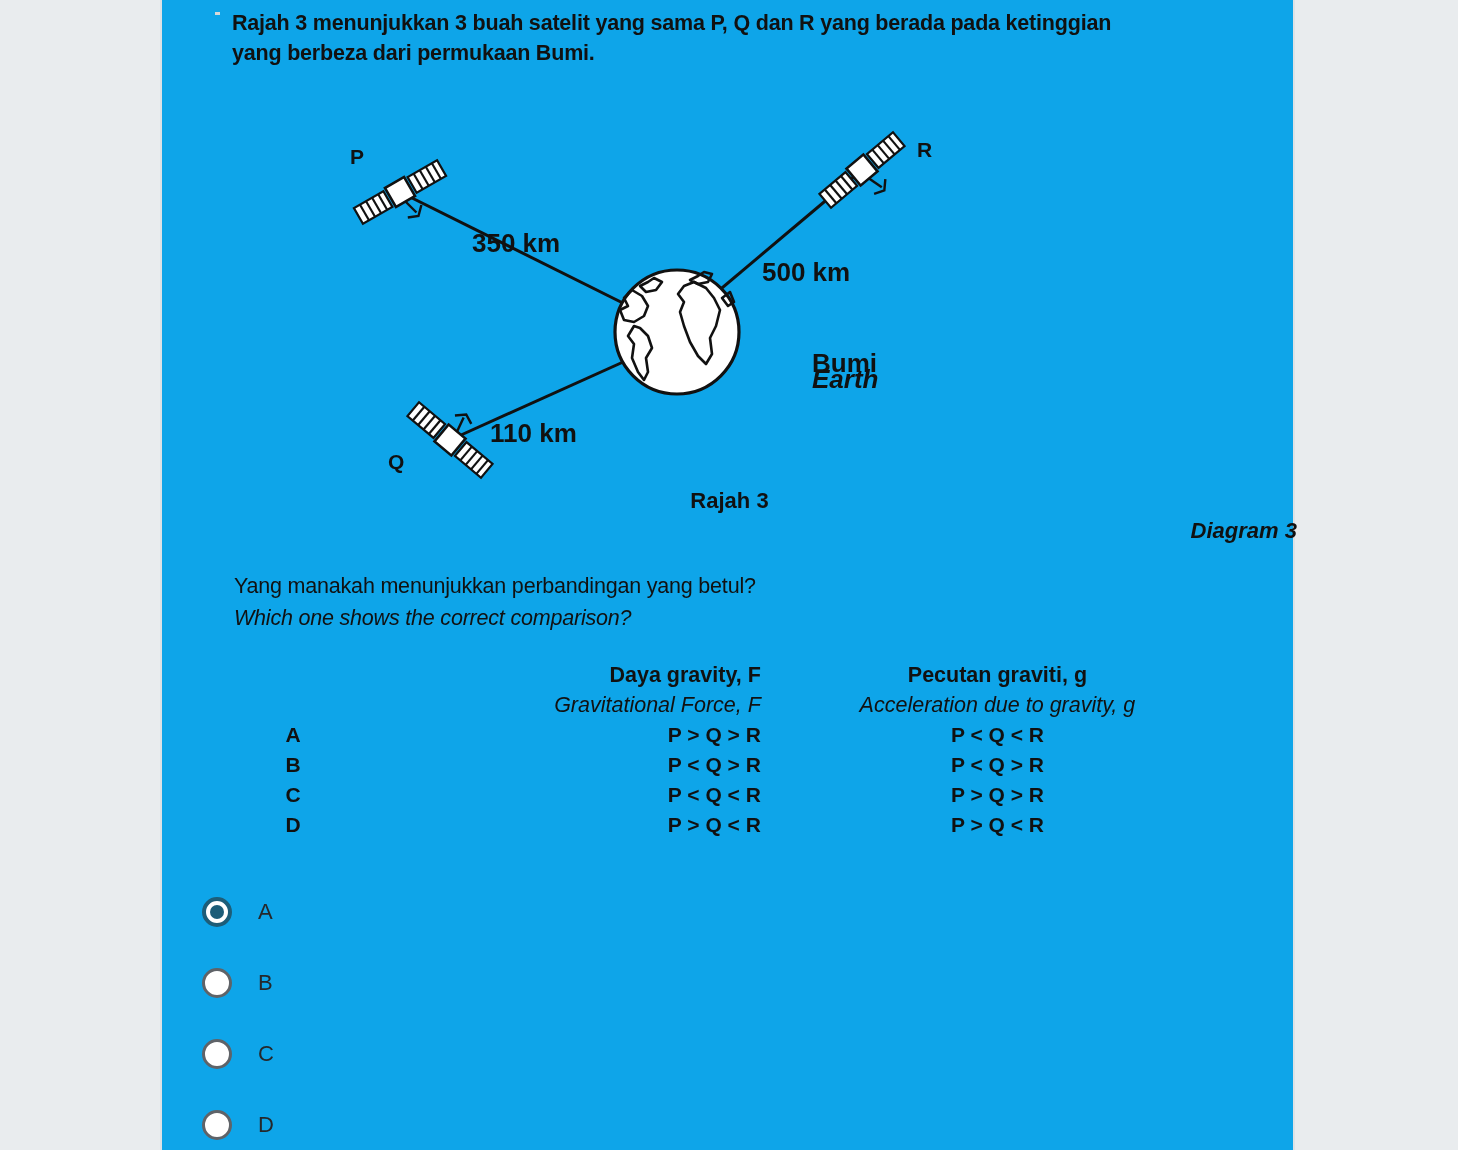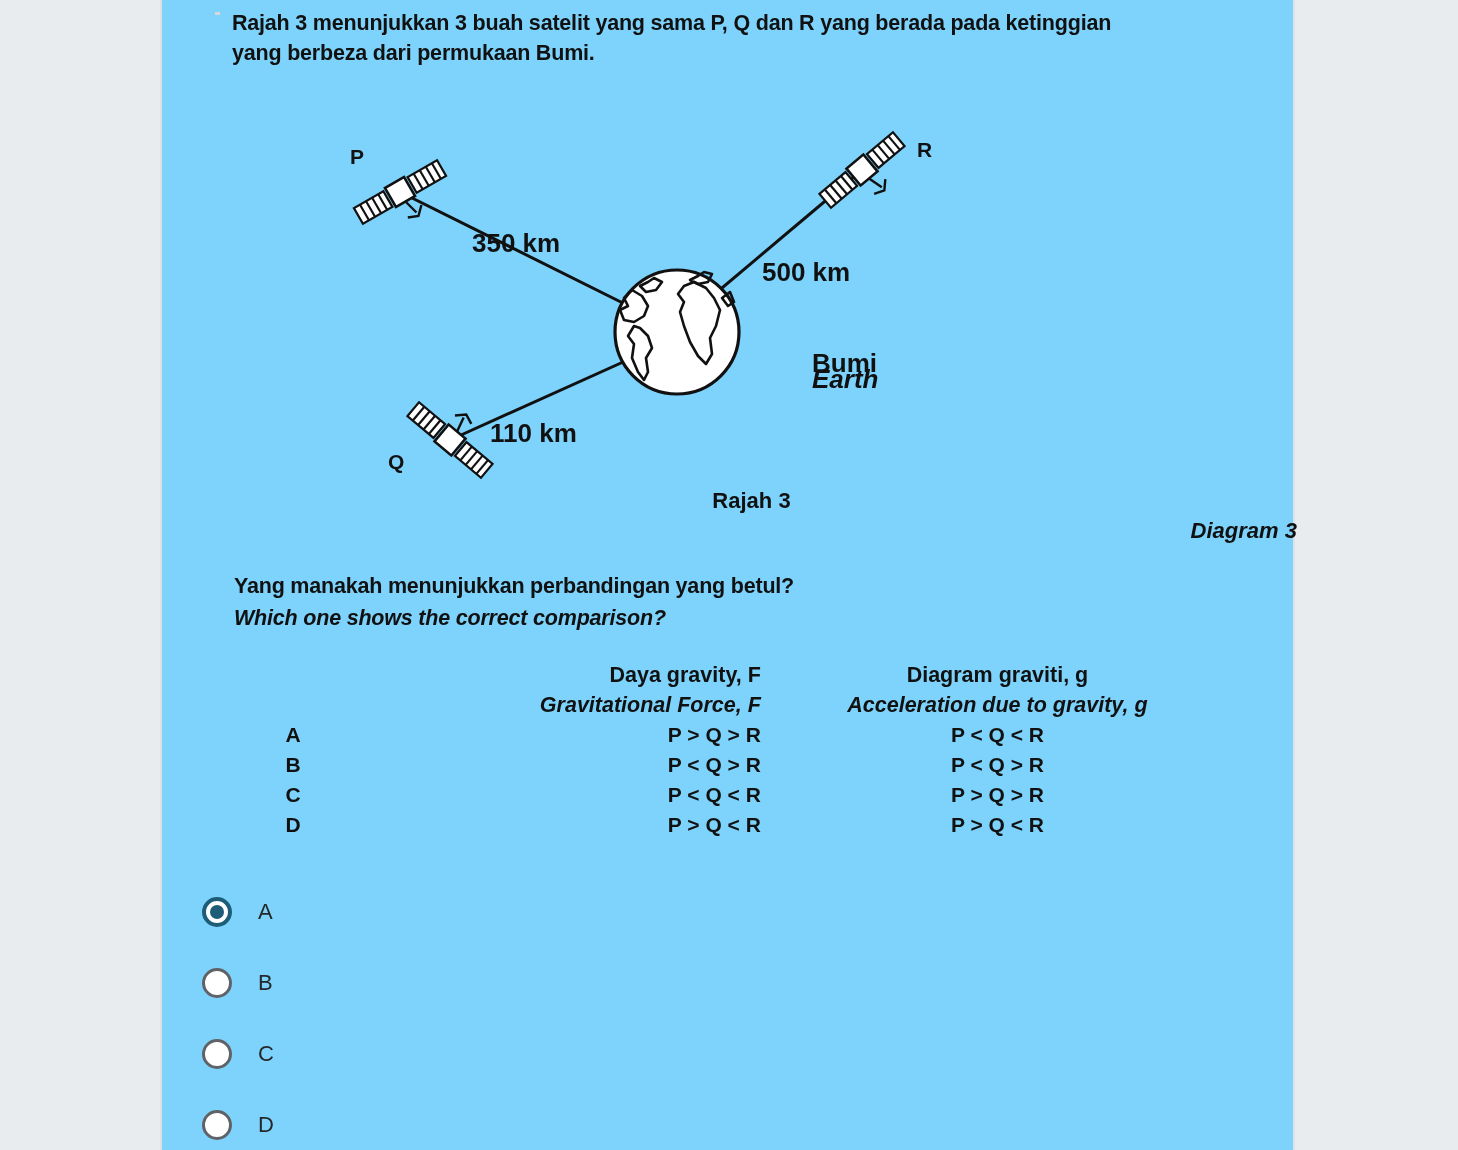--- a/index.html
+++ b/index.html
@@ -21,21 +21,21 @@
     height: 1150px;
   }
 
   
   #sheet {
     position: absolute;
     left: 160px;
     top: 0;
     width: 1135px;
     height: 1150px;
-    background: #7dd3fc;
+    background: #0ea5e9;
     border-left: 2px solid #dde2e5;
     border-right: 2px solid #dde2e5;
     box-sizing: border-box;
   }
 
   .speck {
     position: absolute;
     left: 53px;
     top: 12px;
     width: 5px;
@@ -95,27 +95,27 @@
 
   .caption {
     position: absolute;
     left: 0;
     width: 1135px;
     text-align: center;
     font-weight: 700;
     font-size: 22px;
     color: #111;
   }
-  #cap-my { top: 488px; margin-left: 22px; }
+  #cap-my { top: 488px; }
   #cap-en { top: 518px; font-style: italic; text-align: right; }
 
   .qline {
     position: absolute;
     left: 72px;
-    font-weight: 700;
+    font-weight: 400;
     font-size: 21.5px;
     color: #111;
     letter-spacing: -0.2px;
   }
   #q-my { top: 574px; }
   #q-en { top: 606px; font-style: italic; }
 
   
   #opttable {
     position: absolute;
@@ -145,21 +145,21 @@
   .col-g {
     width: 440px;
     text-align: center;
   }
   .hdr-line1 {
     font-weight: 700;
     font-size: 21.5px;
     line-height: 30px;
   }
   .hdr-line2 {
-    font-weight: 700;
+    font-weight: 400;
     font-style: italic;
     font-size: 21.5px;
     line-height: 30px;
   }
   .answer-row td {
     height: 30px;
     line-height: 30px;
     font-size: 21px;
     font-weight: 700;
   }
@@ -333,21 +333,21 @@
       <div id="opttable">
         <table>
           <thead>
             <tr>
               <th class="col-letter"></th>
               <th class="col-f">
                 <div class="hdr-line1">Daya gravity, F</div>
                 <div class="hdr-line2">Gravitational Force, F</div>
               </th>
               <th class="col-g">
-                <div class="hdr-line1">Diagram graviti, g</div>
+                <div class="hdr-line1">Pecutan graviti, g</div>
                 <div class="hdr-line2">Acceleration due to gravity, g</div>
               </th>
             </tr>
           </thead>
           <tbody>
             <tr class="answer-row">
               <td class="col-letter">A</td>
               <td class="col-f">P &gt; Q &gt; R</td>
               <td class="col-g">P &lt; Q &lt; R</td>
             </tr>

